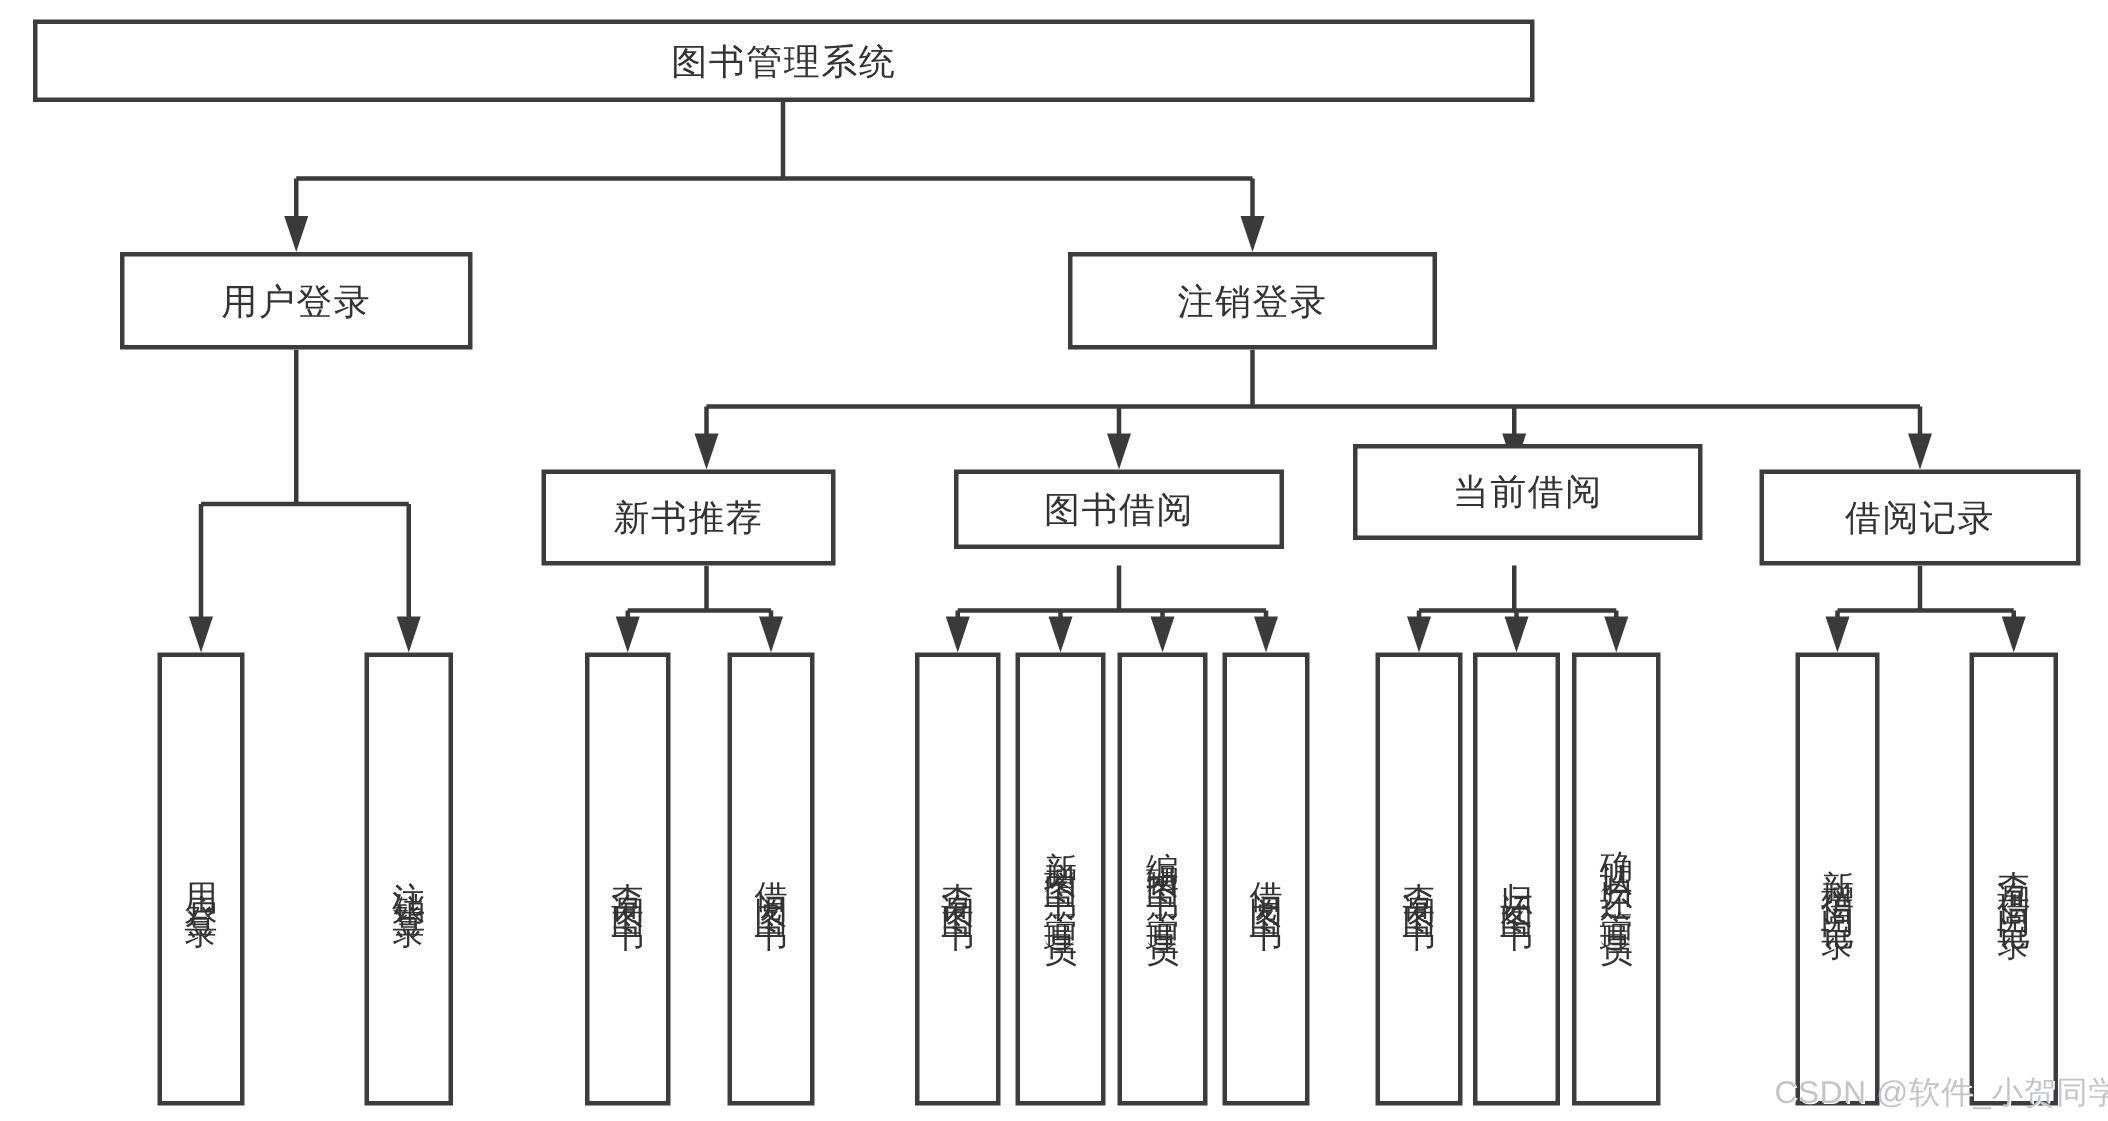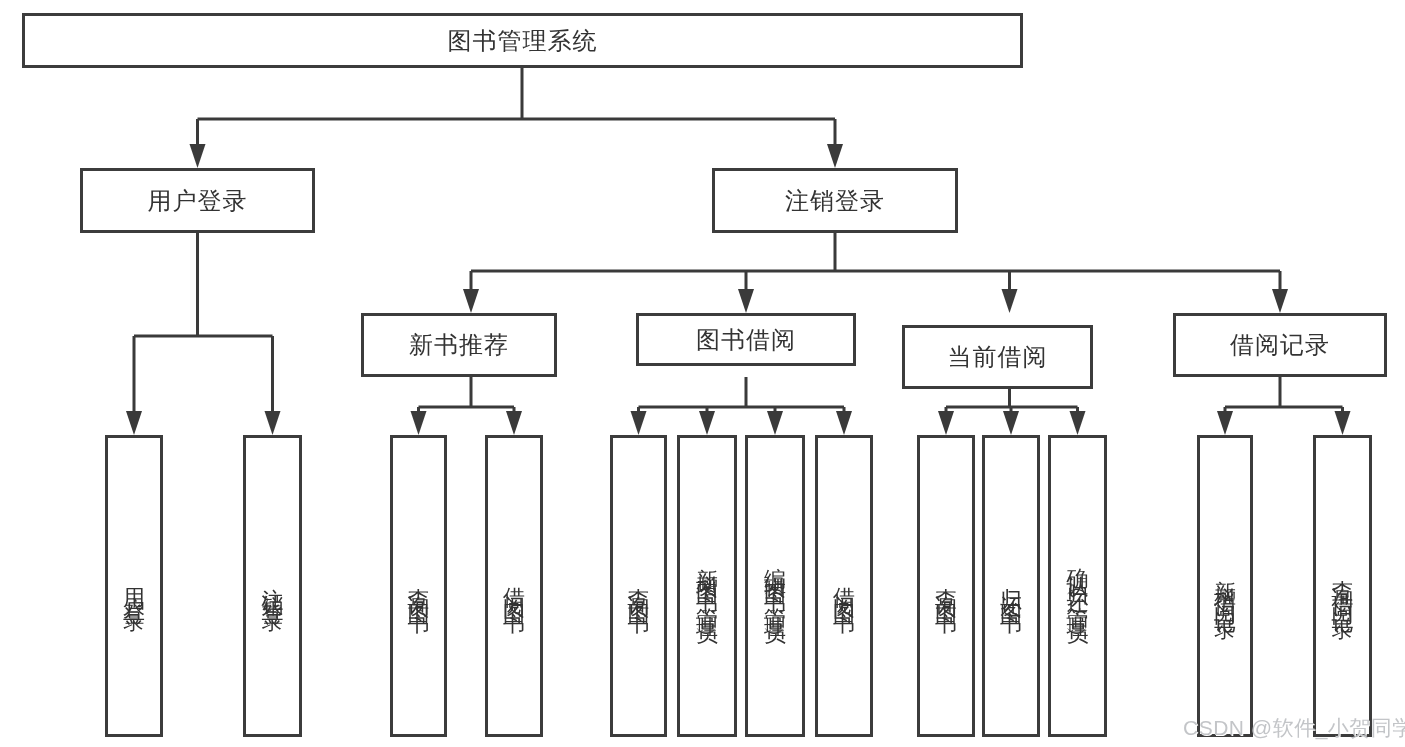--- a/index.html
+++ b/index.html
@@ -86,21 +86,21 @@
     </g>
   </svg>
 
   <div class="node hnode" style="left:22px;top:13px;width:1001px;height:55px">图书管理系统</div>
 
   <div class="node hnode" style="left:80px;top:168px;width:235px;height:65px">用户登录</div>
   <div class="node hnode" style="left:712px;top:168px;width:246px;height:65px">注销登录</div>
 
   <div class="node hnode" style="left:361px;top:313px;width:196px;height:64px">新书推荐</div>
   <div class="node hnode" style="left:636px;top:313px;width:220px;height:53px">图书借阅</div>
-  <div class="node hnode" style="left:902px;top:325px;width:191px;height:64px">当前借阅</div>
+  <div class="node hnode" style="left:902px;top:296px;width:233px;height:64px">当前借阅</div>
   <div class="node hnode" style="left:1173px;top:313px;width:214px;height:64px">借阅记录</div>
 
   <div class="node leaf" style="left:105px;top:435px;width:58px;height:302px">用户登录</div>
   <div class="node leaf" style="left:243px;top:435px;width:59px;height:302px">注销登录</div>
 
   <div class="node leaf" style="left:390px;top:435px;width:57px;height:302px">查询图书</div>
   <div class="node leaf" style="left:485px;top:435px;width:58px;height:302px">借阅图书</div>
 
   <div class="node leaf" style="left:610px;top:435px;width:57px;height:302px">查询图书</div>
   <div class="node leaf" style="left:677px;top:435px;width:60px;height:302px">新增图书（管理员）</div>

